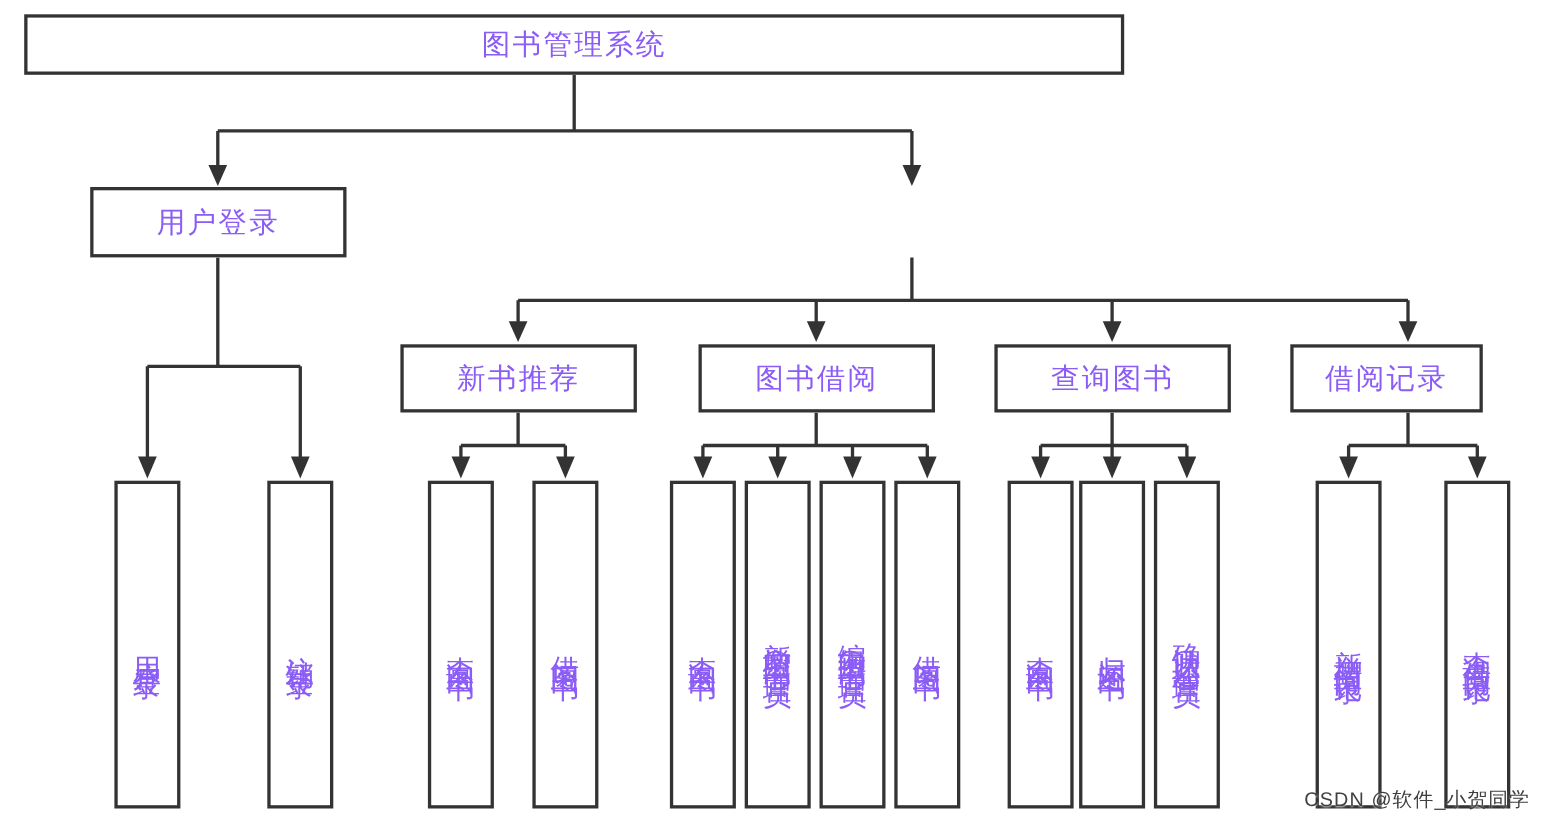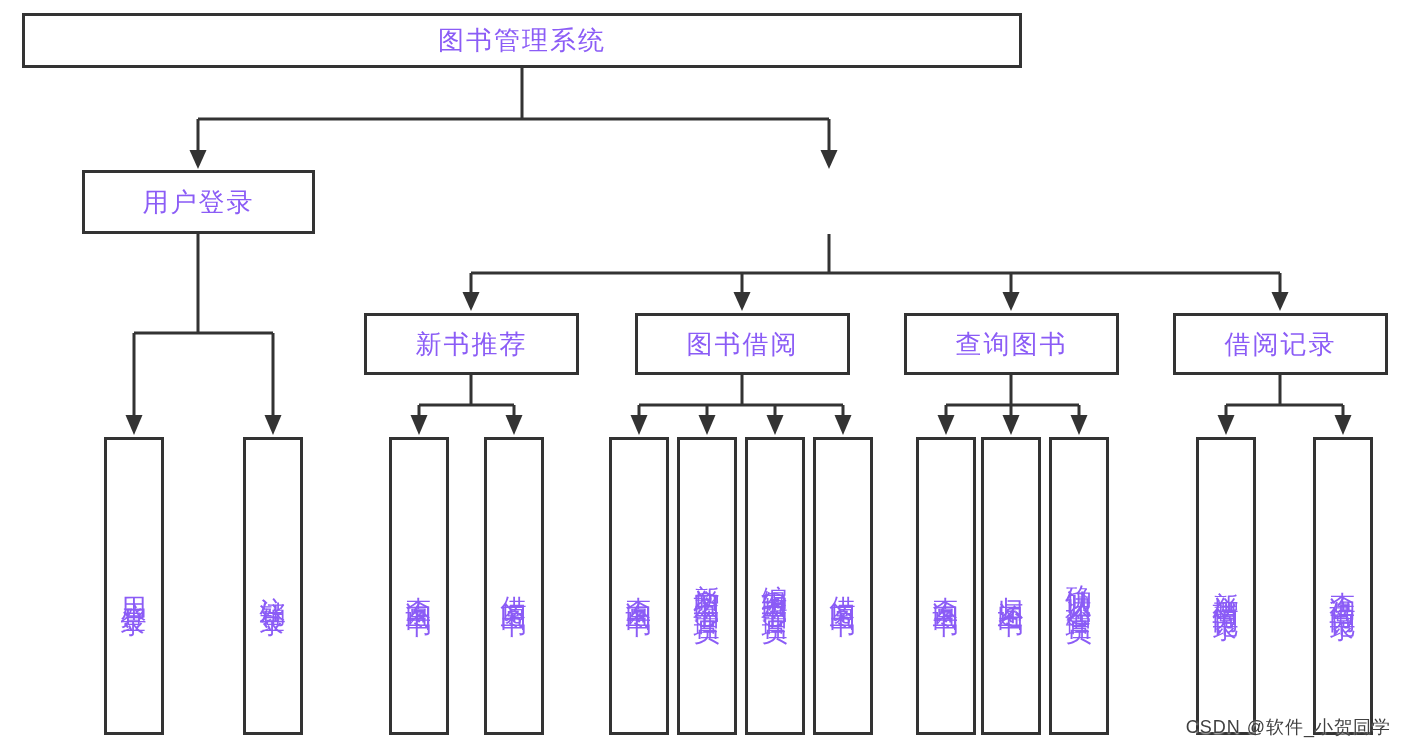--- a/index.html
+++ b/index.html
@@ -93,21 +93,21 @@
 
   <div class="box" style="left:364px;top:313px;width:215px;height:62px;align-items:center;">
     <span>新书推荐</span>
   </div>
   <div class="box" style="left:635px;top:313px;width:215px;height:62px;">
     <span>图书借阅</span>
   </div>
   <div class="box" style="left:904px;top:313px;width:215px;height:62px;">
     <span>查询图书</span>
   </div>
-  <div class="box" style="left:1173px;top:313px;width:215px;height:62px;">
+  <div class="box" style="left:1173px;top:313px;width:175px;height:62px;">
     <span>借阅记录</span>
   </div>
 
   <div class="box vbox" style="left:104px;top:437px;width:60px;height:298px;">
     <span>用户登录</span>
   </div>
   <div class="box vbox" style="left:243px;top:437px;width:60px;height:298px;">
     <span>注销登录</span>
   </div>
 

